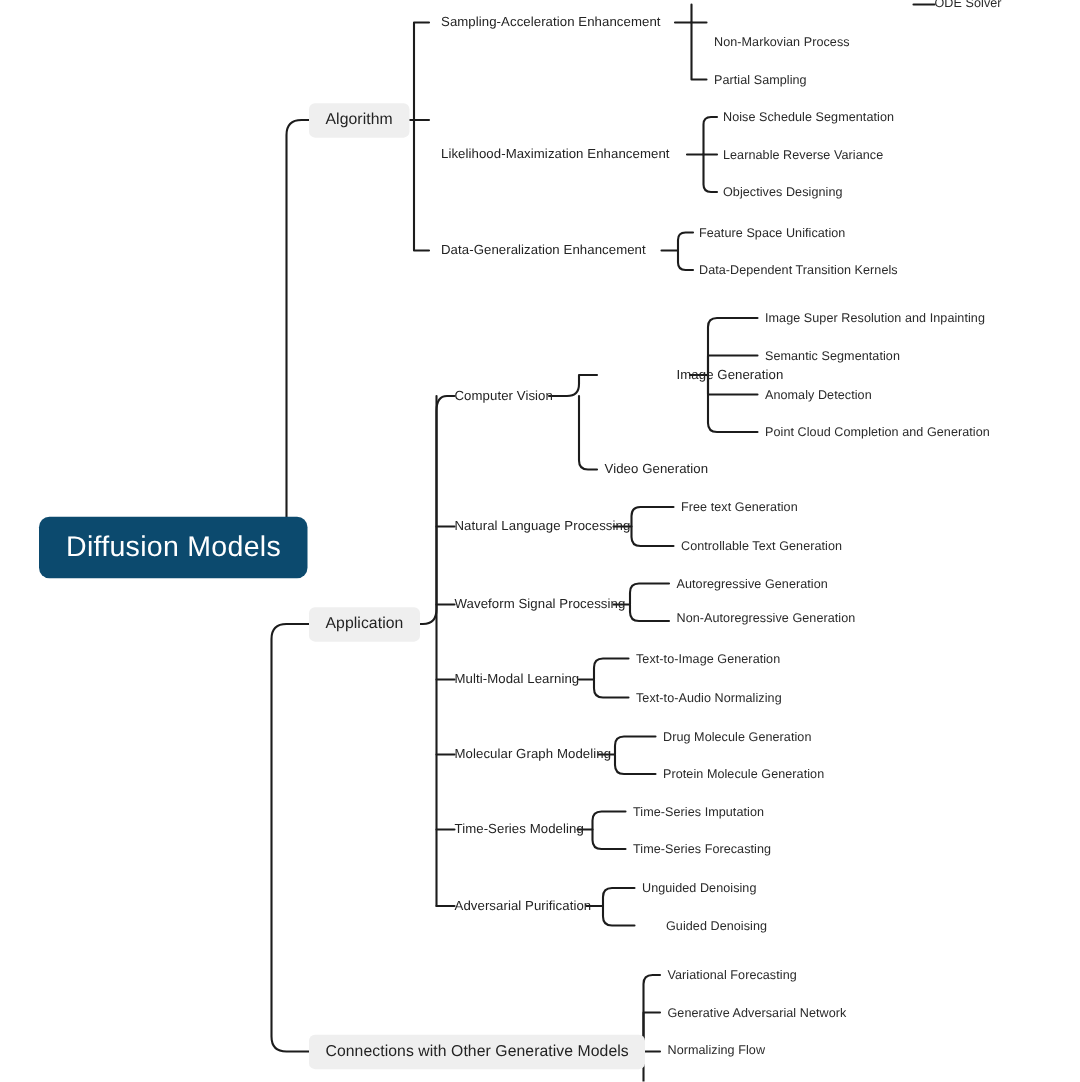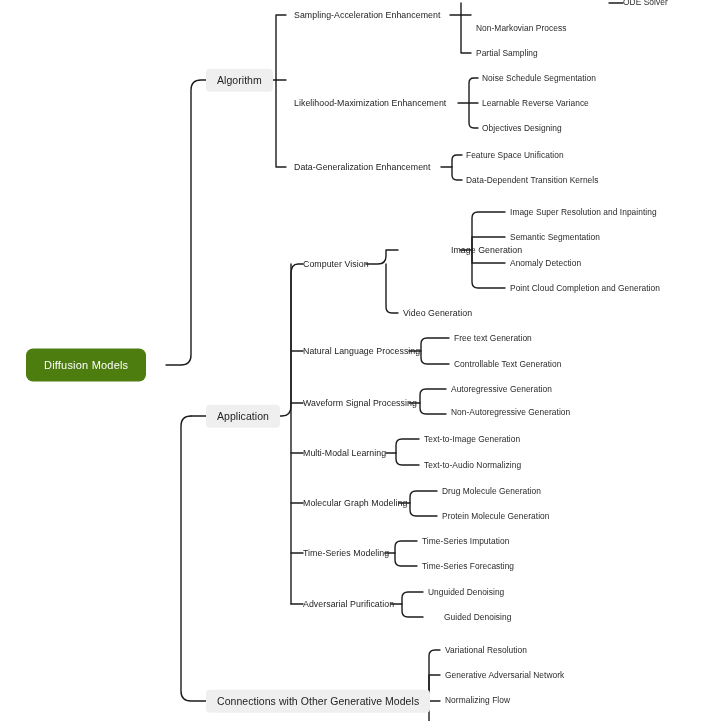--- a/index.html
+++ b/index.html
@@ -31,23 +31,23 @@
   .node {
     position: absolute;
     white-space: nowrap;
     color: #232323;
     font-size: 8.6px;
     letter-spacing: 0.05px;
     line-height: 1;
     transform: translateY(-50%);
   }
   .node.root {
-    background: #4d7c0f;
+    background: #0c4a6e;
     color: #ffffff;
-    font-size: 11px;
+    font-size: 19px;
     padding: 11px 18px;
     border-radius: 7px;
     letter-spacing: 0.2px;
   }
   .node.l1 {
     background: #efefef;
     font-size: 10.5px;
     padding: 6px 11px;
     border-radius: 4px;
     color: #232323;
@@ -145,17 +145,17 @@
       <div class="node l2" style="left: 303px; top: 503px;">Molecular Graph Modeling</div>
       <div class="node leaf" style="left: 442px; top: 491px;">Drug Molecule Generation</div>
       <div class="node leaf" style="left: 442px; top: 516px;">Protein Molecule Generation</div>
       <div class="node l2" style="left: 303px; top: 553px;">Time-Series Modeling</div>
       <div class="node leaf" style="left: 422px; top: 541px;">Time-Series Imputation</div>
       <div class="node leaf" style="left: 422px; top: 566px;">Time-Series Forecasting</div>
       <div class="node l2" style="left: 303px; top: 604px;">Adversarial Purification</div>
       <div class="node leaf" style="left: 428px; top: 592px;">Unguided Denoising</div>
       <div class="node leaf" style="left: 428px; top: 617px; padding-left: 16px;">Guided Denoising</div>
       <div class="node l1" style="left: 206px; top: 701px;">Connections with Other Generative Models</div>
-      <div class="node leaf" style="left: 445px; top: 650px;">Variational Resolution</div>
+      <div class="node leaf" style="left: 445px; top: 650px;">Variational Forecasting</div>
       <div class="node leaf" style="left: 445px; top: 675px;">Generative Adversarial Network</div>
       <div class="node leaf" style="left: 445px; top: 700px;">Normalizing Flow</div>
     </div>
 </div>
 
 </body></html>

